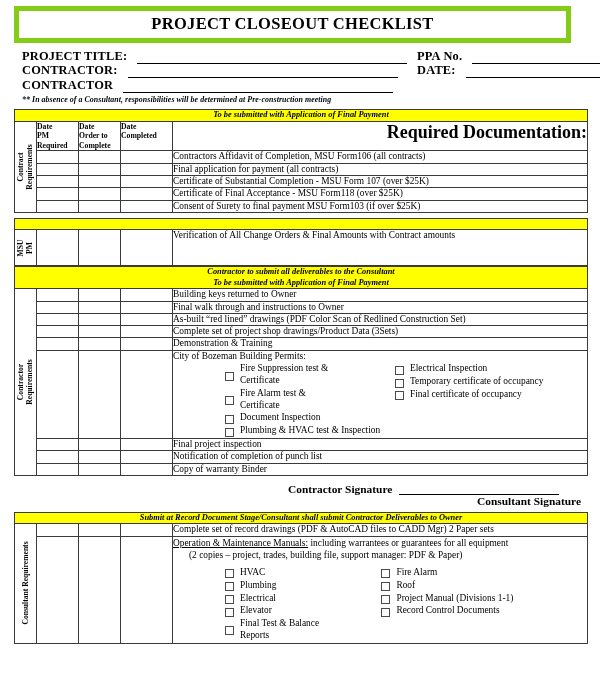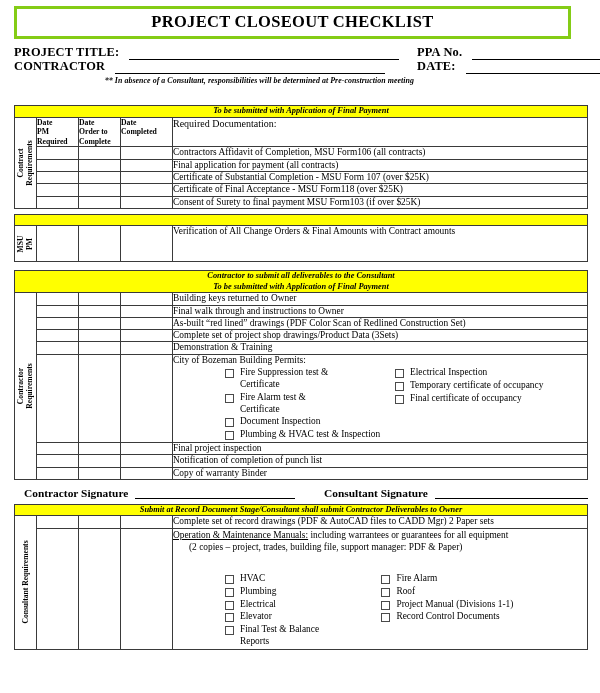--- a/index.html
+++ b/index.html
@@ -18,41 +18,40 @@
     position: relative;
     width: 600px;
     height: 693px;
     padding: 0;
     box-sizing: border-box;
   }
 
   
   .title-box {
     margin: 6px 29px 0 14px;
-    border: 3px solid #84cc16;
+    border: 5px solid #84cc16;
     text-align: center;
     padding: 3px 0 4px 0;
   }
   .title-box .title-text {
     font-weight: bold;
     font-size: 16.5px;
     letter-spacing: 0.3px;
   }
 
   
   .info {
     margin: 6px 12px 0 14px;
     position: relative;
     height: 58px;
   }
   .info-left {
     position: absolute;
-    left: 0; top: 0;
+    left: 8px; top: 0;
     width: 400px;
-    text-align: right;
   }
   .info-right {
     position: absolute;
     left: 403px; top: 0;
     width: 185px;
   }
   .info-row {
     display: flex;
     align-items: flex-end;
     height: 14.5px;
@@ -108,23 +107,24 @@
   }
   .banner .bline { display: block; }
 
   .hdr-cell {
     font-weight: bold;
     font-size: 7.7px;
     line-height: 1.25;
     padding: 2px 0 2px 4px;
   }
   .hdr-doc {
-    font-weight: normal;
-    font-size: 10px;
+    font-weight: bold;
+    font-size: 18px;
     padding: 2px 0 2px 6px;
+    text-align: right;
   }
 
   .doc-cell {
     font-size: 9.4px;
     padding: 2px 0 2px 6px;
     line-height: 1.2;
     white-space: nowrap;
   }
 
   .side-label {
@@ -153,21 +153,21 @@
   }
   .permit-title { margin-bottom: 1px; }
   .cb-cols {
     display: flex;
     padding-left: 52px;
   }
   .cb-col-left { width: 170px; }
   .cb-col-right { width: 230px; }
   .cb-item {
     display: flex;
-    align-items: flex-start;
+    align-items: center;
     margin-bottom: 1px;
     line-height: 1.25;
   }
   .cb {
     display: inline-block;
     width: 7px;
     height: 7px;
     border: 1px solid #4a4a4a;
     margin-right: 6px;
     margin-top: 2px;
@@ -182,32 +182,33 @@
     font-size: 9.4px;
     padding: 3px 0 4px 6px;
     line-height: 1.3;
   }
   .om-line1 { text-decoration: none; }
   .om-line1 u { text-decoration: underline; }
   .om-line2 { padding-left: 16px; }
   .om-cols {
     display: flex;
     padding-left: 52px;
-    margin-top: 20px;
+    margin-top: 6px;
   }
   .om-col-left { width: 175px; }
   .om-col-right { width: 230px; }
 
   
   .sig {
-    margin: 7px 12px 5px 24px;
+    margin: 7px 12px 5px 18px;
     display: flex;
     font-size: 11.4px;
     font-weight: bold;
     align-items: flex-end;
+    flex-direction: column;
   }
   .sig .sig-item { display: flex; align-items: flex-end; }
   .sig .sig-item.first { width: 300px; }
   .sig .sig-item.second { flex: 1; }
   .sig .sig-rule {
     flex: 1;
     border-bottom: 1.2px solid #000;
     margin-left: 7px;
     height: 11px;
     max-width: 160px;
@@ -219,20 +220,24 @@
 <div class="page">
 
   <div class="title-box">
     <span class="title-text">PROJECT CLOSEOUT CHECKLIST</span>
   </div>
 
   <div class="info">
     <div class="info-left">
       <div class="info-row">
         <span class="lbl">PROJECT TITLE:</span>
+        <span class="rule"></span>
+      </div>
+      <div class="info-row">
+        <span class="lbl">CONTRACTOR:</span>
         <span class="rule"></span>
       </div>
       <div class="info-row r3">
         <span class="lbl">CONTRACTOR</span>
         <span class="rule"></span>
       </div>
       <div class="note">** In absence of a Consultant, responsibilities will be determined at Pre-construction meeting</div>
     </div>
     <div class="info-right">
       <div class="info-row">
@@ -337,21 +342,21 @@
           </span>
         </td>
         <td></td>
         <td></td>
         <td></td>
         <td class="doc-cell">Verification of All Change Orders &amp; Final Amounts with Contract amounts</td>
       </tr>
     </tbody>
   </table>
 
-  <table class="tbl" style="margin-top:8px;">
+  <table class="tbl" style="margin-top:0;">
     <colgroup>
       <col class="c-side">
         <col class="c-pm">
         <col class="c-order">
         <col class="c-done">
         <col class="c-doc">
     </colgroup>
     <tbody>
       <tr>
         <td colspan="5" class="banner">

